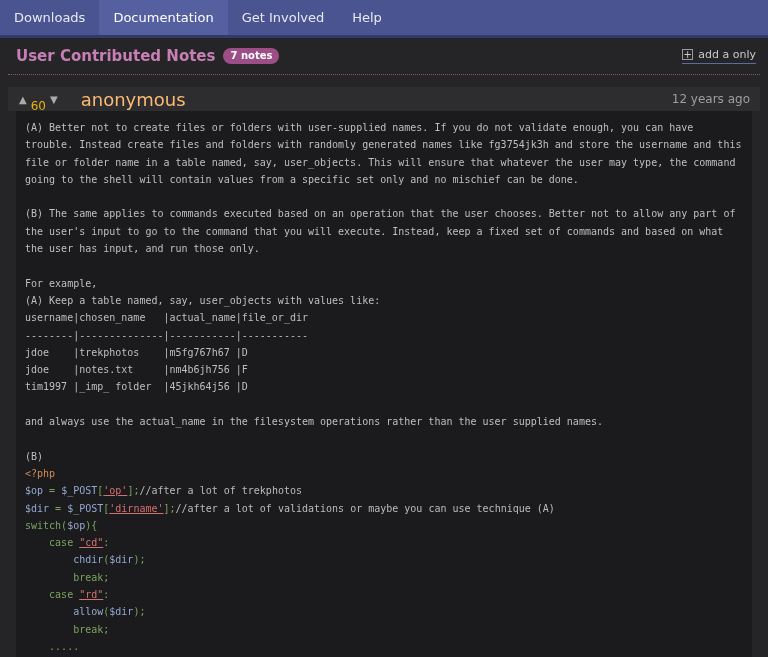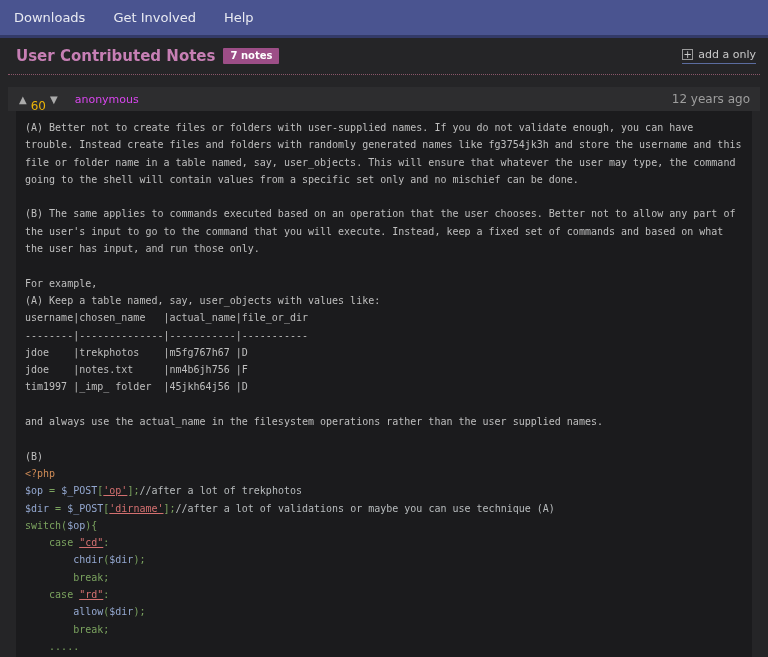--- a/index.html
+++ b/index.html
@@ -38,21 +38,21 @@
   .notes-header {
     height: 36px;
     display: flex; align-items: center;
     padding: 0 12px 0 16px;
   }
   .notes-title { color: #c77fb5; font-size: 15px; font-weight: bold; }
   .notes-badge {
     margin-left: 8px;
     background: #9d4e87; color: #ffffff;
     font-size: 10px; font-weight: bold;
-    padding: 2px 7px 3px; border-radius: 1px;
+    padding: 2px 7px 3px; border-radius: 8px;
   }
   .spacer { flex: 1; }
   .add-note {
     display: inline-flex; align-items: center; gap: 5px;
     border-bottom: 1px solid #5b6c9f;
     padding-bottom: 2px; cursor: pointer;
   }
   .add-note-box {
     width: 11px; height: 11px;
     border: 1px solid #9a9a9a;
@@ -67,21 +67,21 @@
   .note-header {
     margin: 12px 8px 0 8px;
     height: 24px;
     background: #2d2d2f;
     display: flex; align-items: center;
     padding: 0 10px 0 8px;
     font-size: 12px;
   }
   .vote-arrow { color: #ababab; font-size: 10px; cursor: pointer; padding: 0 3px; }
   .vote-count { color: #eab308; font-size: 12px; padding: 0 1px; margin-top: 13px; }
-  .note-author { color: #d946ef; font-size: 11px; margin-left: 14px; }
+  .note-author { color: #fdba74; font-size: 18px; margin-left: 20px; }
   .note-age { color: #9e9e9e; font-size: 12px; }
 
   .note-body {
     margin: 0 16px;
     background: #1b1b1d;
     padding: 8px 5px 8px 9px;
     font-family: "DejaVu Sans Mono", "Liberation Mono", monospace;
     font-size: 10px;
     line-height: 17.3px;
     color: #bfbfbf;
@@ -94,20 +94,21 @@
   .k-var { color: #94a8d0; }
   .k-kw  { color: #7ba35f; }
   .k-str { color: #d47070; text-decoration: underline; }
   .k-com { color: #b8bcbe; }
 </style>
 </head>
 <body>
 
 <div class="navbar">
   <a class="nav-item">Downloads</a>
+  <a class="nav-item active">Documentation</a>
   <a class="nav-item">Get Involved</a>
   <a class="nav-item">Help</a>
 </div>
 
 <div class="notes-header">
   <span class="notes-title">User Contributed Notes</span>
   <span class="notes-badge">7 notes</span>
   <span class="spacer"></span>
   <a class="add-note">
     <span class="add-note-box">+</span>

